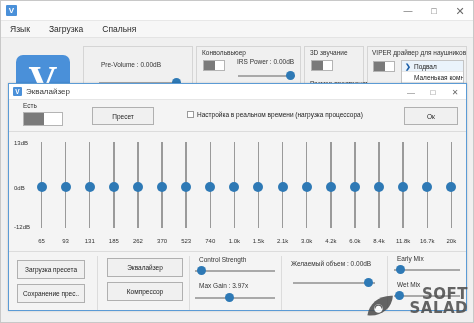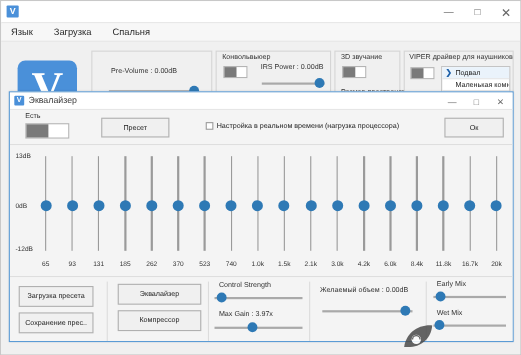--- a/index.html
+++ b/index.html
@@ -551,15 +551,19 @@
 
     </div>
   </div>
 
   <div class="watermark">
     <svg class="wm-leaf" viewBox="0 0 40 30">
       <path d="M4 26 C6 12, 18 2, 34 3 C33 18, 20 28, 4 26 Z" fill="#4a4a4a"></path>
       <circle cx="17" cy="18" r="5" fill="#ffffff"></circle>
       <path d="M13 18 a4 4 0 0 1 8 0" fill="none" stroke="#4a4a4a" stroke-width="1.4"></path>
     </svg>
+    <div class="wm-text">
+      <span>SOFT</span>
+      <span class="l2">SALAD</span>
+    </div>
   </div>
 
 </div>
 
 </body></html>

